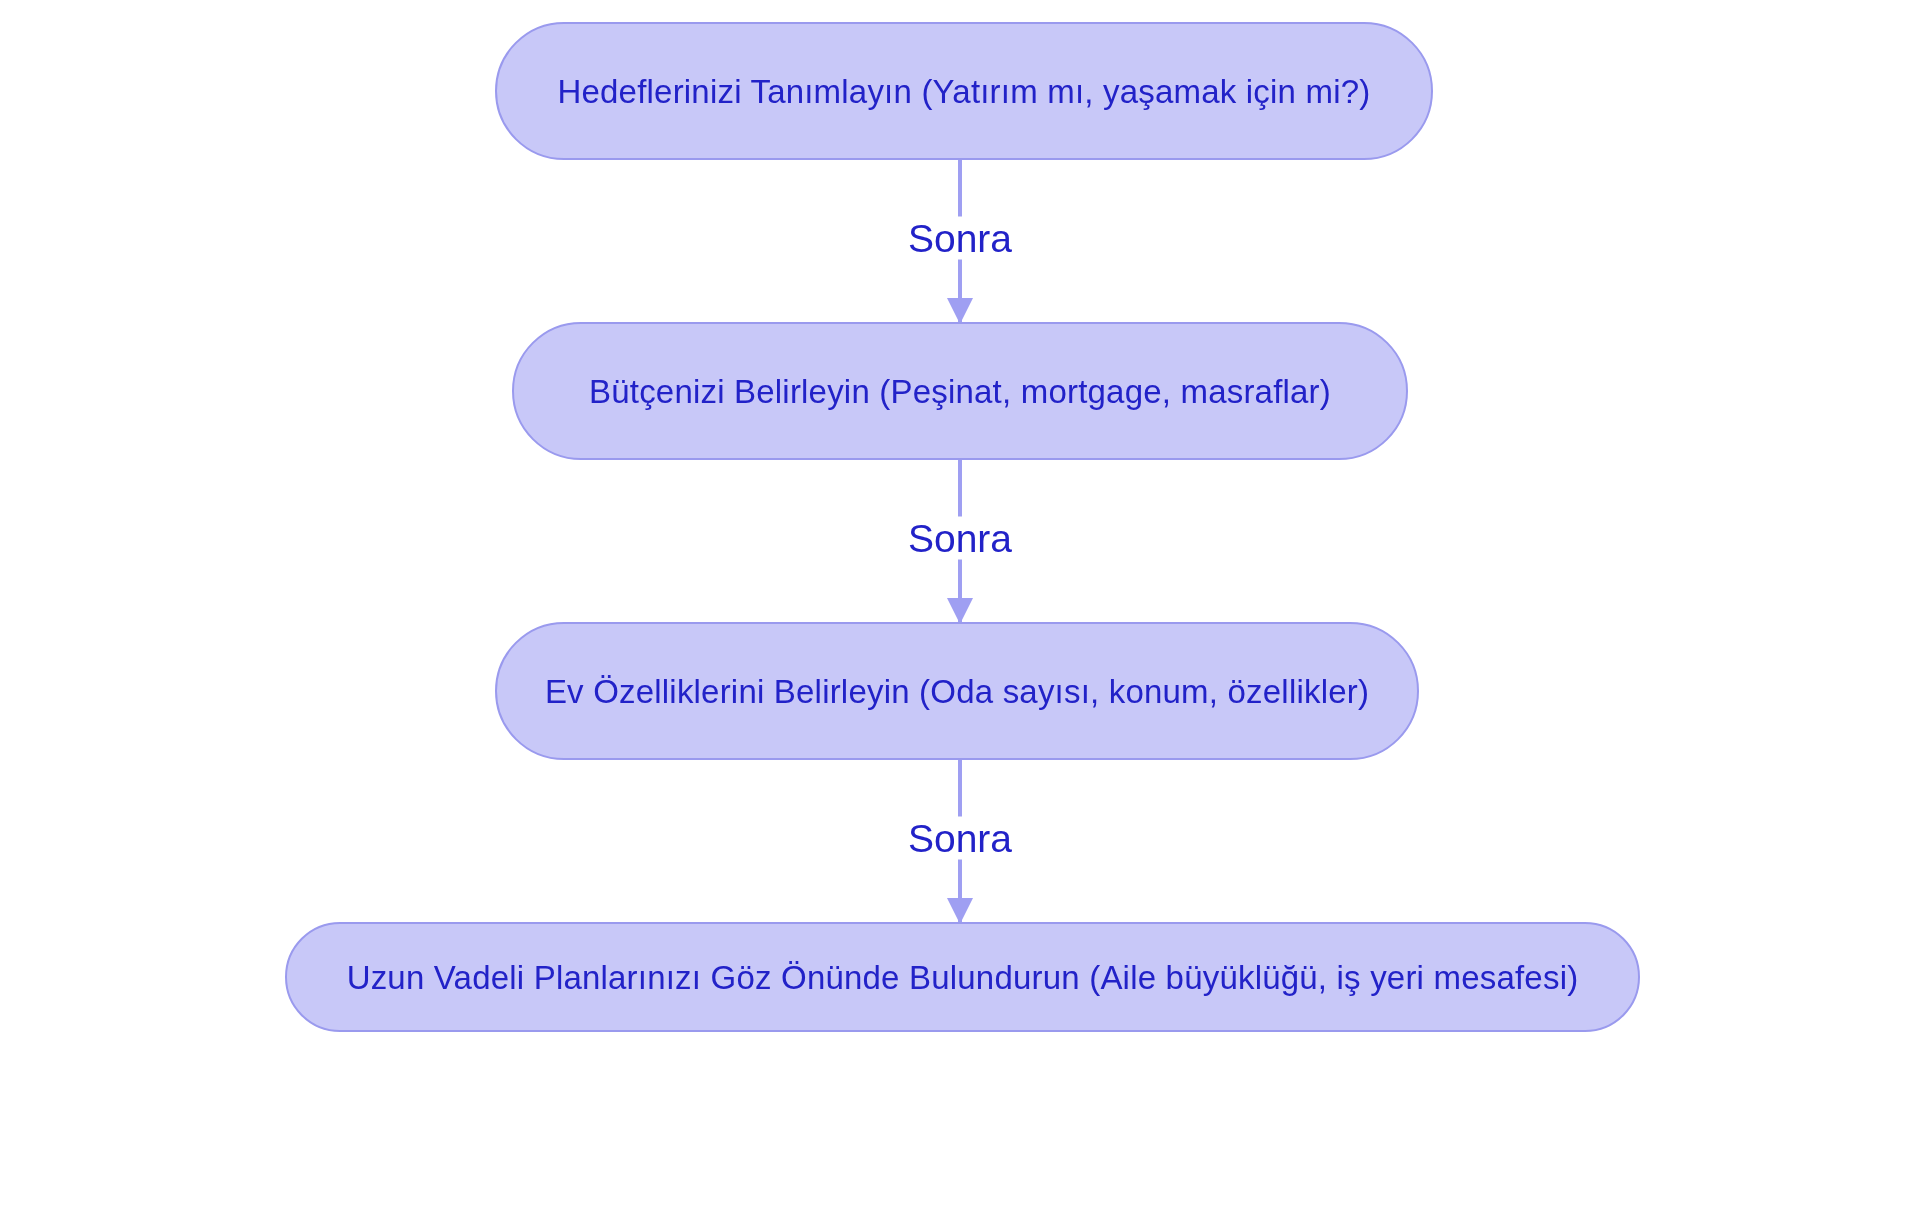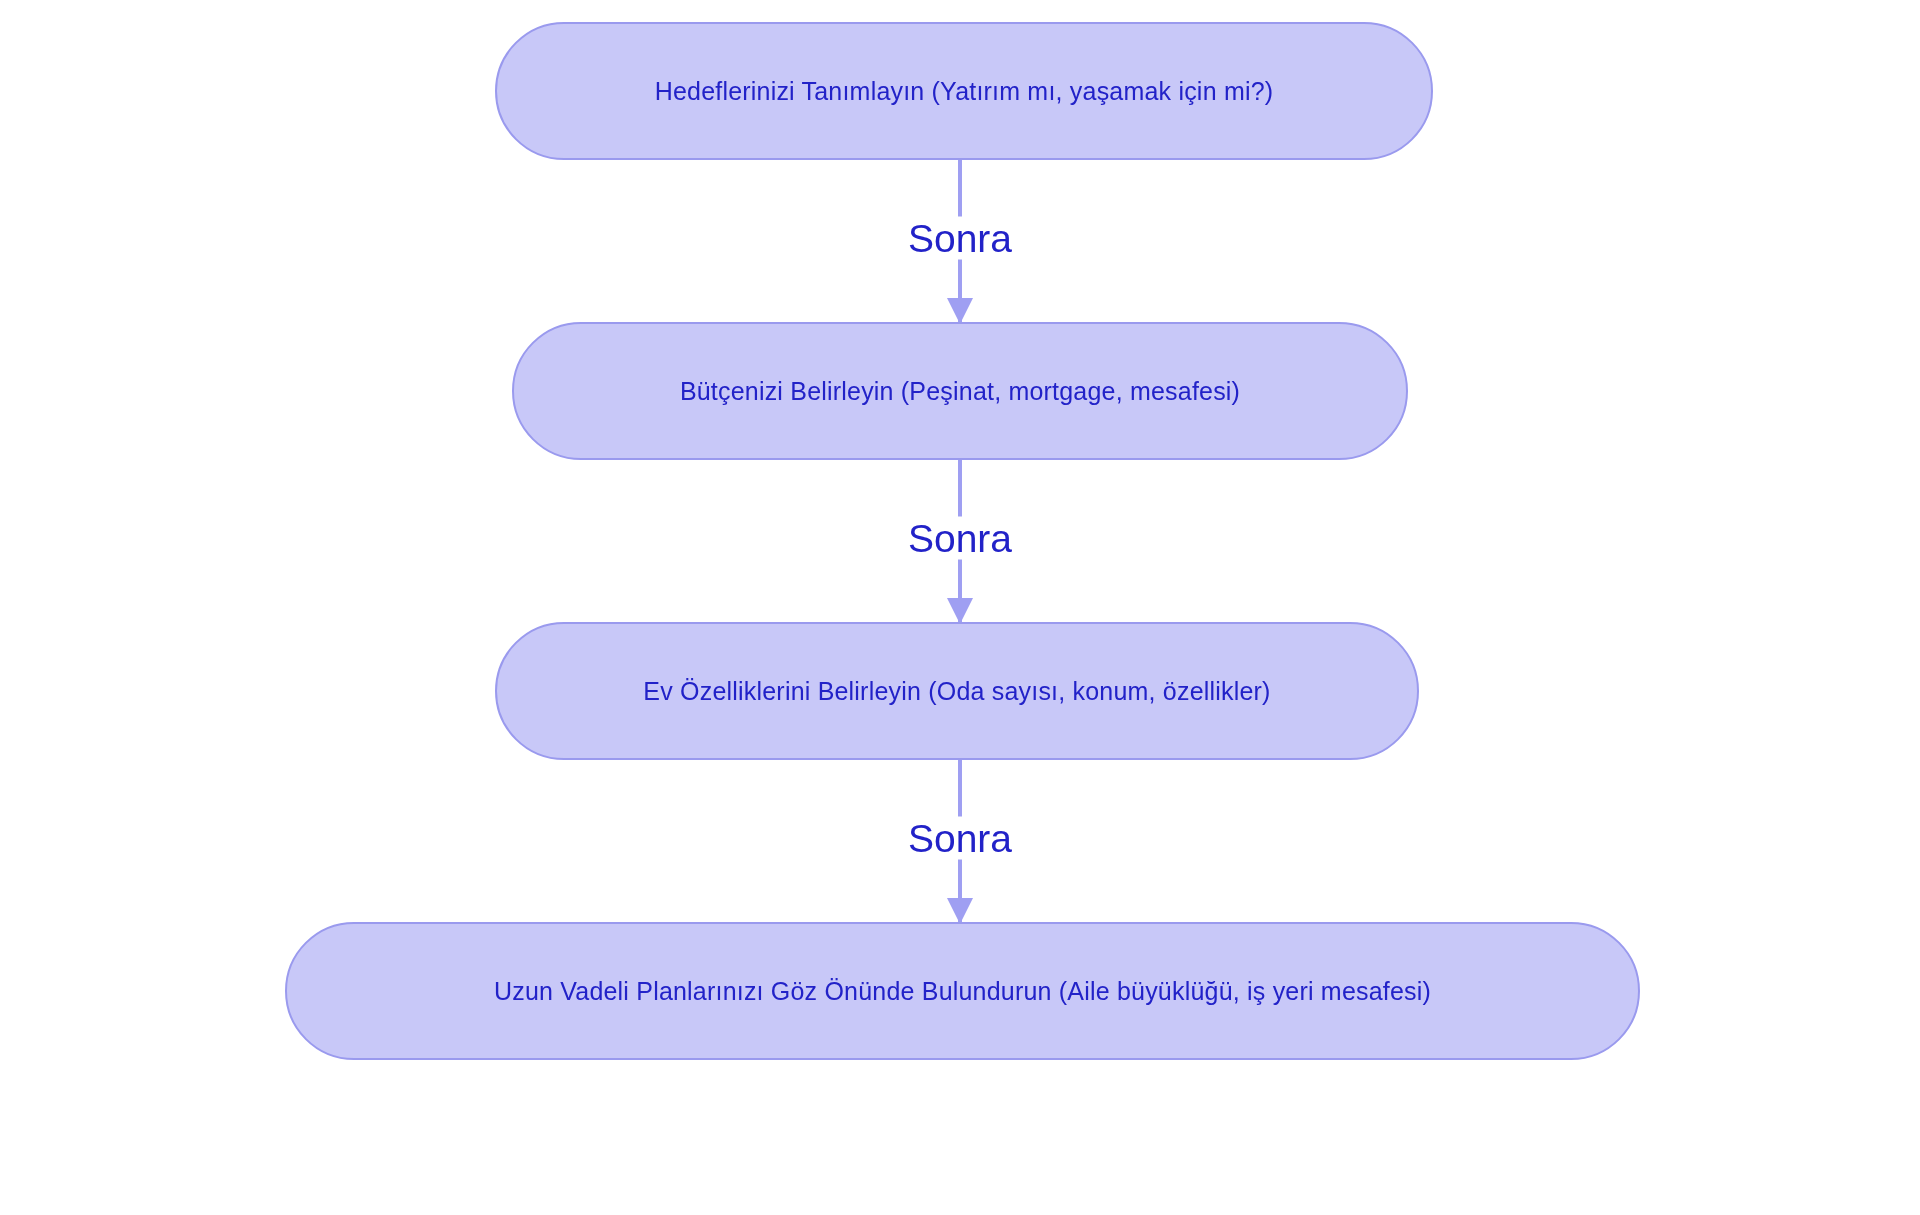--- a/index.html
+++ b/index.html
@@ -28,31 +28,31 @@
     background: #c8c8f8;
     border: 2px solid #9a9aee;
     border-radius: 70px;
     display: flex;
     align-items: center;
     justify-content: center;
     z-index: 3;
   }
   .node-label {
     color: #2222c8;
-    font-size: 25px;
+    font-size: 33px;
     font-weight: 400;
     letter-spacing: 0.2px;
     white-space: nowrap;
     line-height: 1;
   }
 
   .node-1 { left: 495px;  top: 22px;   width: 938px;  height: 138px; }
   .node-2 { left: 512px;  top: 322px;  width: 896px;  height: 138px; }
   .node-3 { left: 495px;  top: 622px;  width: 924px;  height: 138px; align-items: center; }
-  .node-4 { left: 285px;  top: 922px;  width: 1355px; height: 138px; text-align: right; }
+  .node-4 { left: 285px;  top: 922px;  width: 1355px; height: 110px; text-align: right; }
 
   
   .edge {
     position: absolute;
     left: 955px;
     width: 10px;
     z-index: 1;
   }
   .edge-line {
     position: absolute;
@@ -111,21 +111,21 @@
     <span class="node-label">Hedeflerinizi Tanımlayın (Yatırım mı, yaşamak için mi?)</span>
   </div>
 
   <div class="edge edge-1">
     <div class="edge-line"></div>
     <div class="edge-arrow"></div>
   </div>
   <div class="edge-label edge-label-1">Sonra</div>
 
   <div class="node node-2">
-    <span class="node-label">Bütçenizi Belirleyin (Peşinat, mortgage, mesafesi)</span>
+    <span class="node-label">Bütçenizi Belirleyin (Peşinat, mortgage, masraflar)</span>
   </div>
 
   <div class="edge edge-2">
     <div class="edge-line"></div>
     <div class="edge-arrow"></div>
   </div>
   <div class="edge-label edge-label-2">Sonra</div>
 
   <div class="node node-3">
     <span class="node-label">Ev Özelliklerini Belirleyin (Oda sayısı, konum, özellikler)</span>

